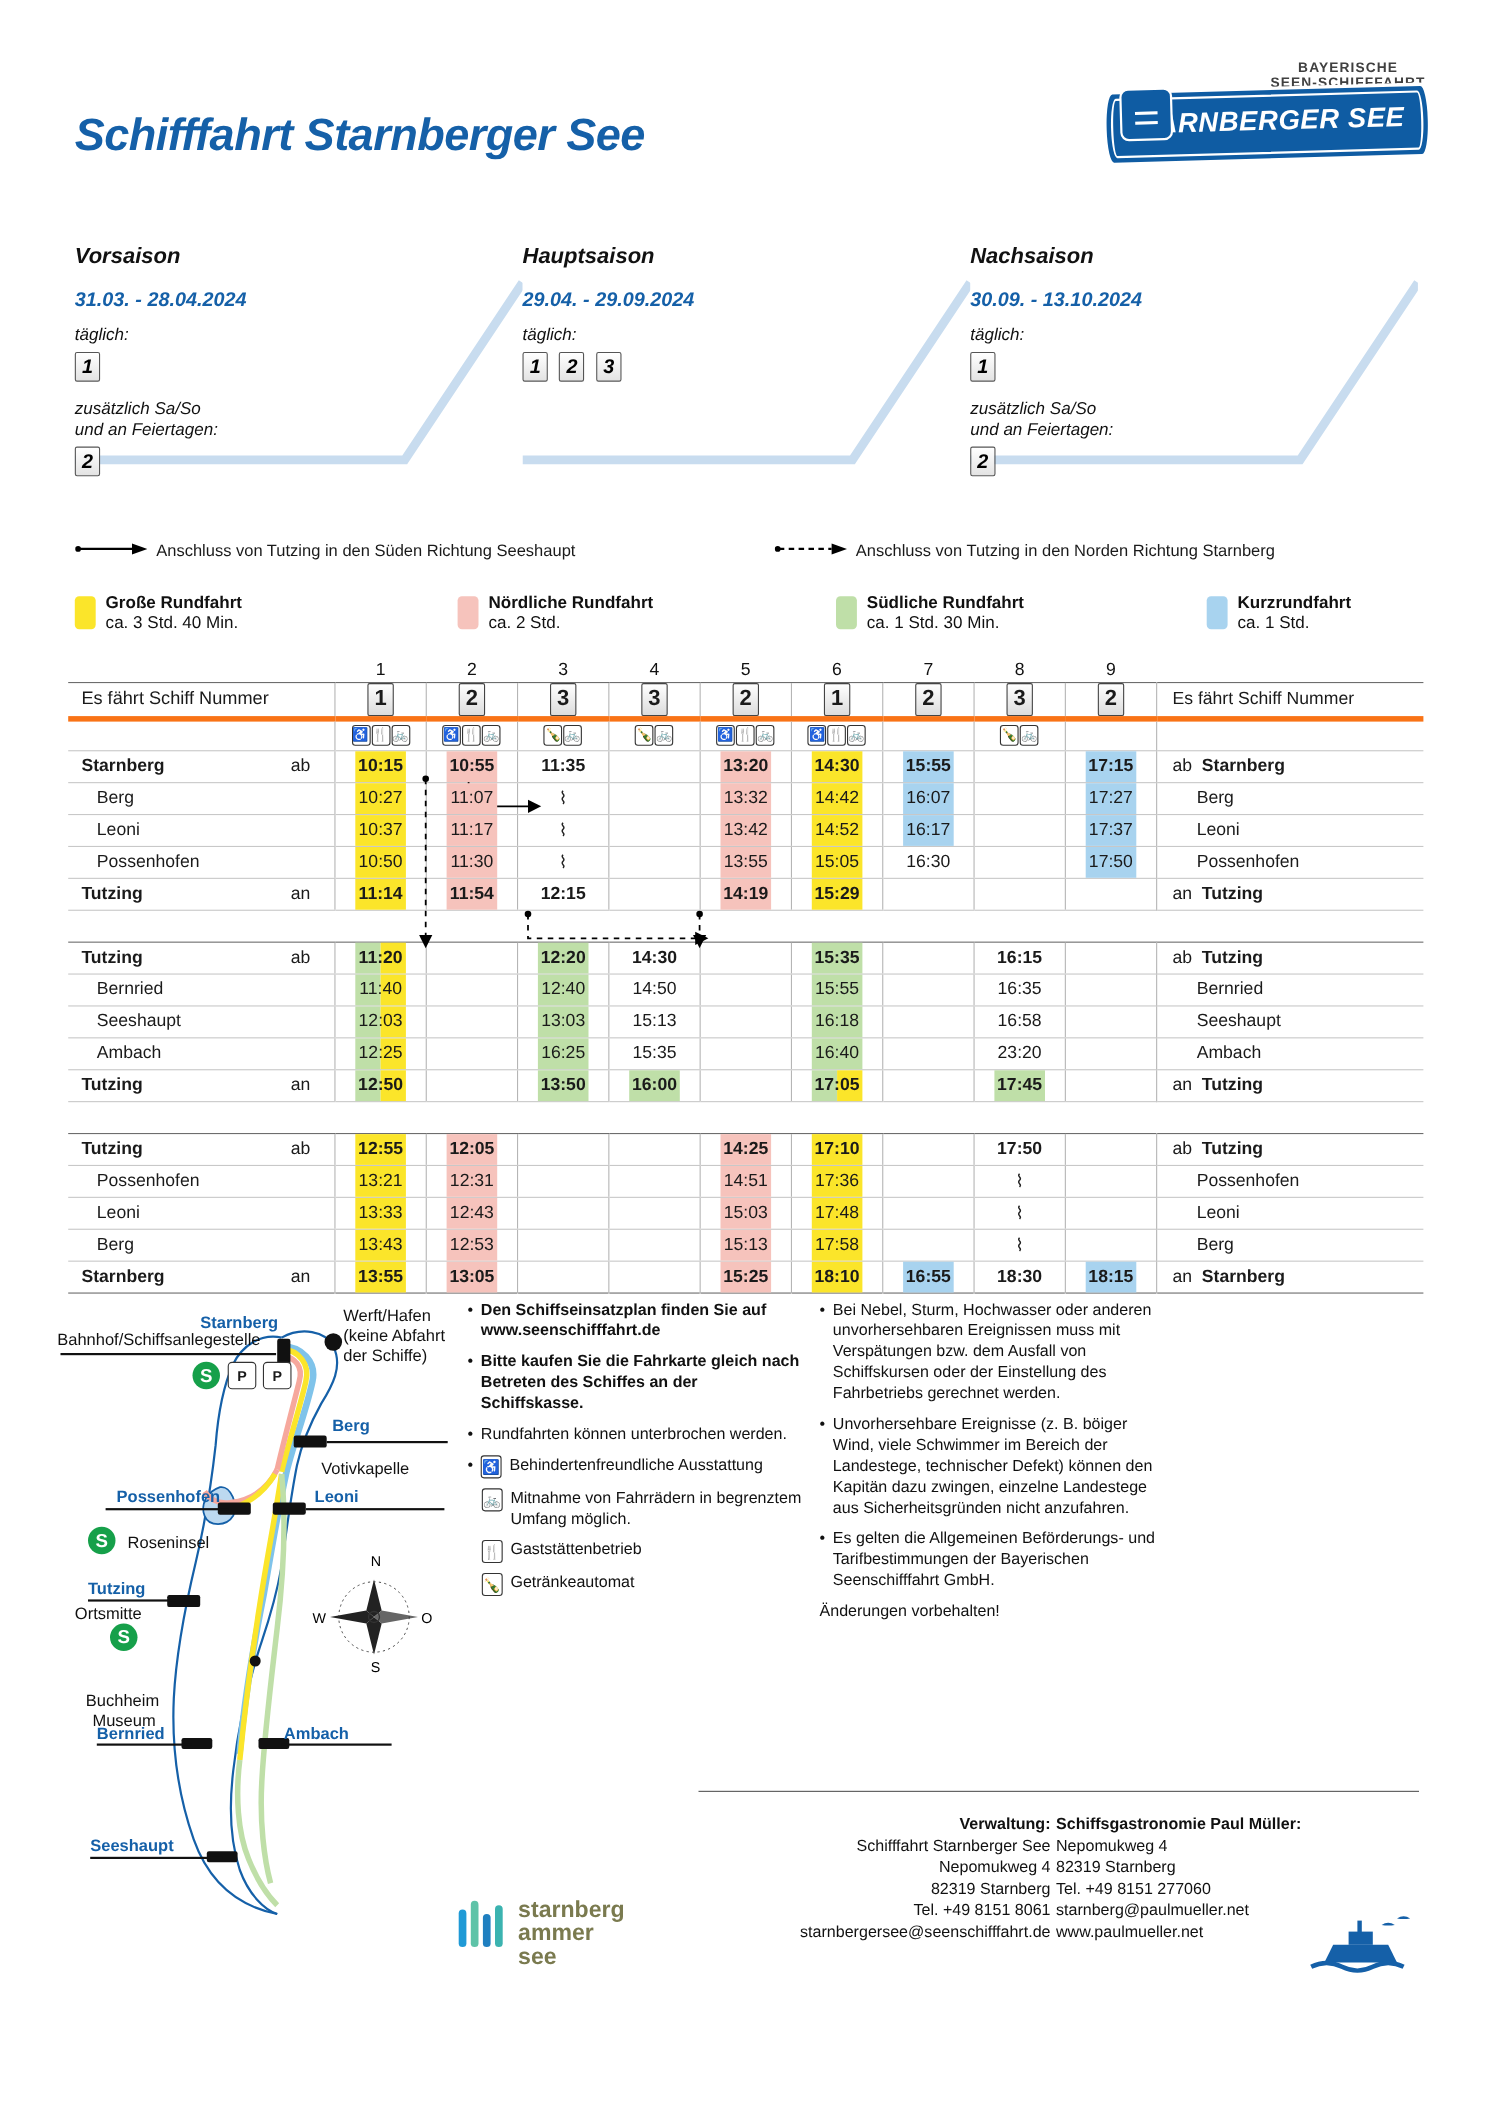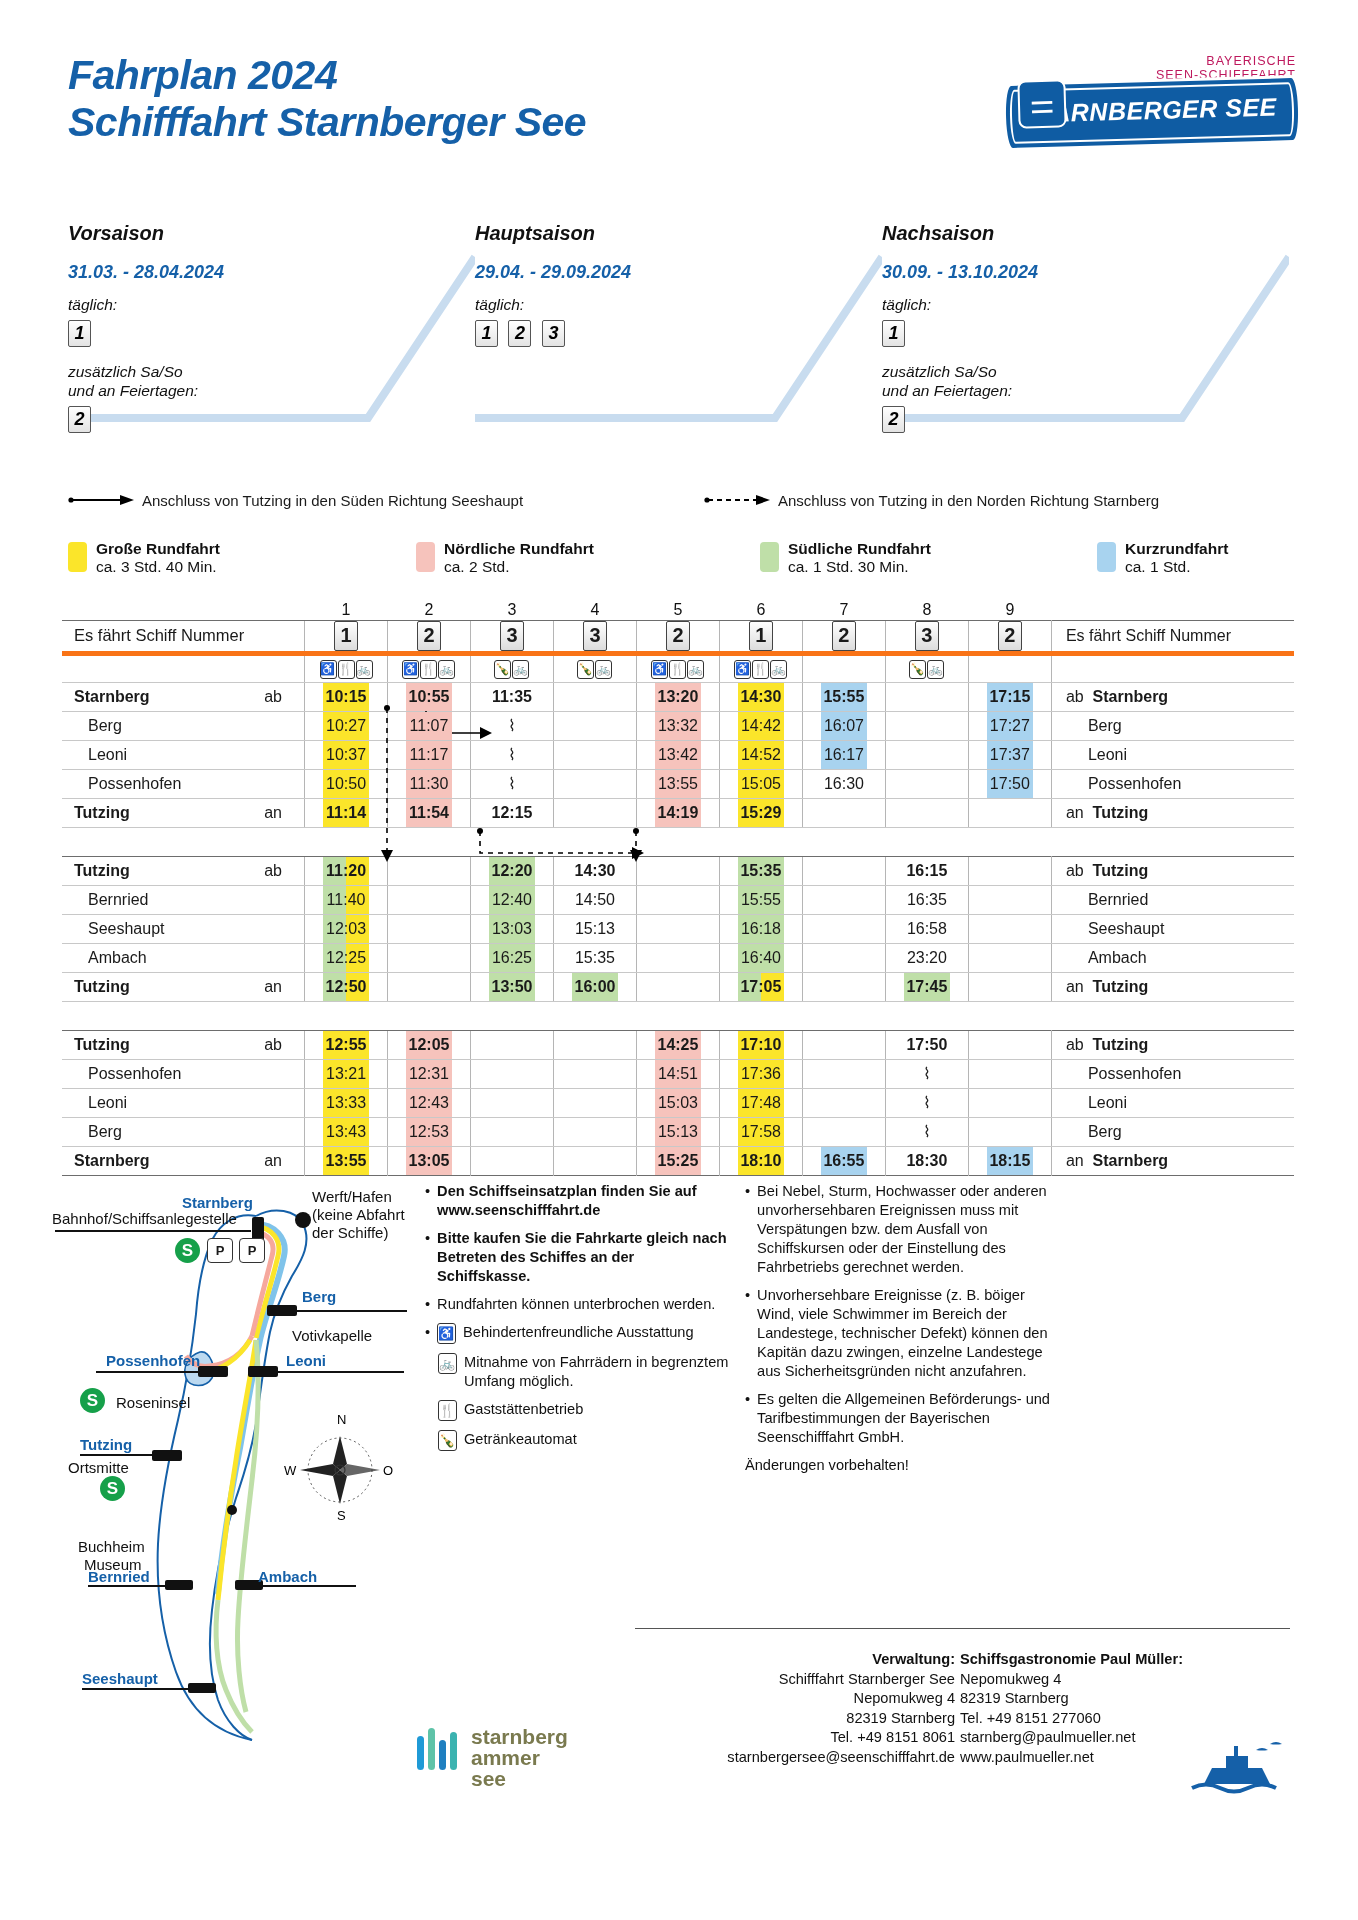--- a/index.html
+++ b/index.html
@@ -17,22 +17,22 @@
   
   .hdr { position:absolute; left:68px; top:52px; }
   .hdr h1 {
     margin:0; font-size:41px; line-height:47px;
     font-style:italic; font-weight:bold; color:#1560a8;
     letter-spacing:-0.5px;
   }
   .logo {
     position:absolute; right:58px; top:52px; width:300px; height:100px;
   }
-  .logo .lgtop { position:absolute; right:4px; top:2px; text-align:right;
-    font-size:12.5px; font-weight:normal; color:#be185d; line-height:14px; letter-spacing:1px;}
+  .logo .lgtop { position:absolute; right:4px; top:2px; text-align:center;
+    font-size:12.5px; font-weight:bold; color:#404040; line-height:14px; letter-spacing:1px;}
   .logo .lgband {
     position:absolute; left:6px; top:30px; width:292px; height:62px;
     background:#0f5ca3; border-radius:6px/30px;
     transform:rotate(-1.6deg);
     box-shadow:0 0 0 3px #fff;
   }
   .logo .lgband::after{
     content:""; position:absolute; left:4px; top:4px; right:4px; bottom:4px;
     border:2px solid #fff; border-radius:5px/26px;
   }
@@ -161,21 +161,21 @@
   .footband .u { position:absolute; left:68px; top:44px; color:#fff; font-size:16px; }
   .wave { position:absolute; left:0; top:0; width:1358px; height:36px; }
   .boatico { position:absolute; right:62px; bottom:118px; width:110px; height:62px; }
 </style>
 </head>
 <body>
 
 <div class="page">
 
   <div class="hdr">
-    <h1><span>Fahrplan 2024</span><br>
+    <h1><br>
         <span>Schifffahrt Starnberger See</span></h1>
   </div>
 
   <div class="logo">
     <div class="lgtop">
       <div>BAYERISCHE</div>
       <div>SEEN-SCHIFFFAHRT</div>
     </div>
     <div class="lgband"></div>
     <div class="lgtrident">⚌</div>

